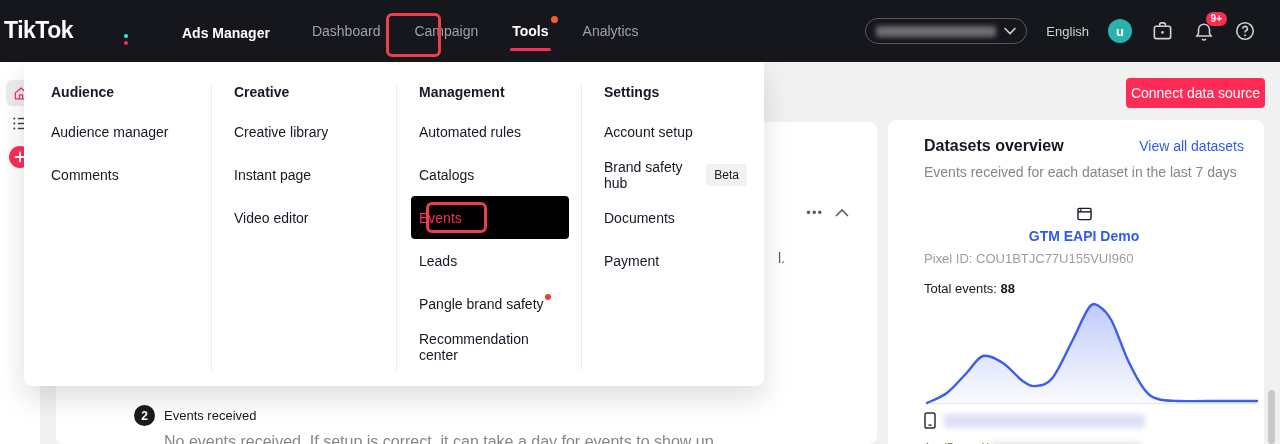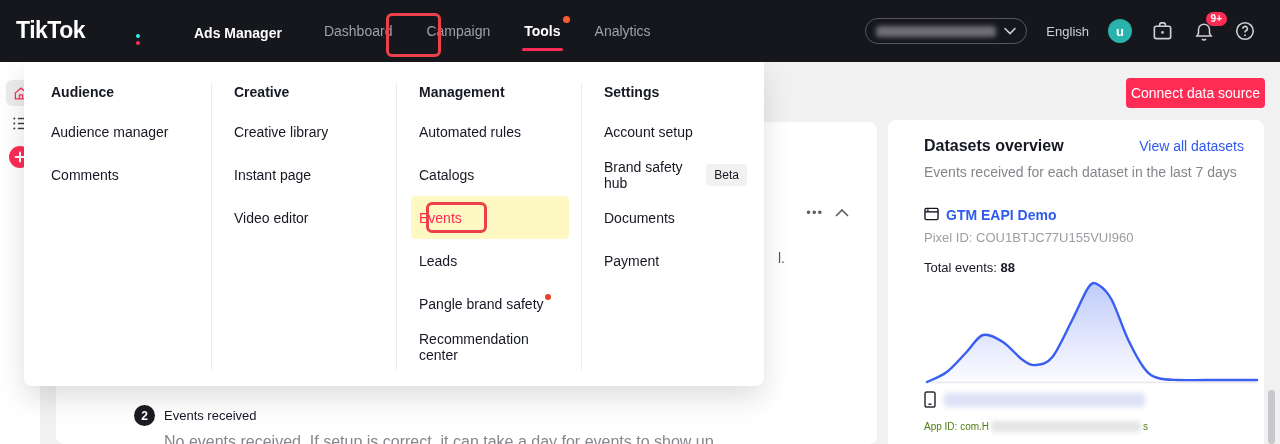--- a/index.html
+++ b/index.html
@@ -4,21 +4,21 @@
 <title>TikTok Ads Manager</title>
 <style>
   * { margin:0; padding:0; box-sizing:border-box; }
   html,body { width:1280px; height:444px; overflow:hidden; }
   body { font-family:"Liberation Sans", sans-serif; background:#f1f1f2; color:#161823; }
   #screen { position:relative; width:1280px; height:444px; overflow:hidden; }
 
   
   .navbar { position:absolute; top:0; left:0; width:1280px; height:62px; background:#16171c;
             display:flex; align-items:center; z-index:30; }
-  .logo-wrap { display:flex; align-items:baseline; margin-left:16px;gap:48px; }
+  .logo-wrap { display:flex; align-items:baseline; margin-left:4px;gap:48px; }
   .logo-text { color:#fff; font-size:23px; font-weight:bold; letter-spacing:-0.5px; }
   .logo-colon { display:inline-flex; flex-direction:column; gap:3px; margin:0 6px 0 3px; }
   .logo-colon i { width:4px; height:4px; border-radius:50%; display:block; }
   .logo-colon .c-top { background:#25f4ee; }
   .logo-colon .c-bot { background:#fe2c55; }
   .logo-product { color:#fff; font-size:14px; font-weight:bold; }
   .nav-items { display:flex; gap:30px; margin-left:40px; }
   .nav-item { position:relative; font-size:14px; color:#9fa0a6; padding:21px 2px; cursor:pointer; }
   .nav-item.active { color:#fff; font-weight:bold; }
   .nav-item .nav-dot { position:absolute; top:14px; right:-7px; width:7px; height:7px;
@@ -66,42 +66,42 @@
   .menu-panel { position:absolute; top:62px; left:24px; width:740px; height:324px; background:#fff;
                 border-radius:0 0 8px 8px; box-shadow:0 12px 28px rgba(0,0,0,.13); z-index:20;
                 display:flex; padding:22px 0 16px 0; }
   .menu-col { flex:0 0 185px; padding:0 12px 0 14px; border-right:1px solid #ebecee; }
   .menu-col:first-child { flex-basis:188px; padding-left:19px; }
   .menu-col:last-child { border-right:none; }
   .menu-head { font-size:14px; font-weight:bold; color:#161823; padding-left:8px; height:16px; }
   .menu-ul { list-style:none; margin-top:10px; }
   .menu-li { height:43px; display:flex; align-items:center; padding:0 8px; font-size:14px;
              color:#161823; border-radius:4px; cursor:pointer; position:relative; }
-  .menu-li.active { background:#fef9c3; color:#fe2c55; }
+  .menu-li.active { background:#000000; color:#fe2c55; }
   .item-dot { width:6px; height:6px; border-radius:50%; background:#e8432a; align-self:flex-start;
               margin-top:12px; margin-left:1px; }
   .beta-badge { margin-left:10px; background:#f1f1f2; color:#161823; font-size:12px;
                 padding:4px 8px; border-radius:4px; }
 
   
   .anno { position:absolute; border:3px solid #ee404a; border-radius:6px; z-index:50; pointer-events:none; }
   .anno-tools { top:13px; left:386px; width:55px; height:44px; }
   .anno-events { top:202px; left:426px; width:61px; height:31px; }
 
   
   .connect-btn { position:absolute; top:78px; left:1126px; width:139px; height:30px; background:#fe2c55;
                  color:#fff; font-size:14px; font-weight:normal; border:none; border-radius:4px;
                  display:flex; align-items:center; justify-content:center; cursor:pointer; z-index:5; }
   .ds-card { position:absolute; top:120px; left:888px; width:376px; height:412px; background:#fff;
              border-radius:8px; padding:17px 20px 0 36px; z-index:5; }
   .ds-head { display:flex; align-items:baseline; justify-content:space-between; }
   .ds-title { font-size:16px; font-weight:bold; color:#161823; }
   .ds-link { font-size:14px; color:#2f5af0; text-decoration:none; cursor:pointer; }
   .ds-sub { font-size:14px; color:#85868b; margin-top:9px; }
-  .ds-dataset-row { display:flex; align-items:flex-start; gap:7px; margin-top:27px; color:#161823; }
+  .ds-dataset-row { display:flex; align-items:center; gap:7px; margin-top:27px; color:#161823;flex-direction:column; }
   .ds-name { font-size:14px; font-weight:bold; color:#2f5af0; cursor:pointer; }
   .ds-pixel { font-size:13px; color:#9c9da2; margin-top:7px; }
   .ds-total { font-size:13px; color:#161823; margin-top:15px; }
   .ds-total b { font-weight:bold; }
   .ds-chart { margin-top:4px; display:block; }
   .ds-app-row { display:flex; align-items:center; gap:8px; margin-top:4px; color:#2f3035; }
   .app-redact { width:201px; height:14px; background:#dde2f7; }
   .ds-appid { font-size:10px; color:#4d7c0f; margin-top:13px; display:flex; align-items:center; }
   .appid-redact { width:150px; height:11px; background:#e4e4e6; margin:0 2px; }
 

